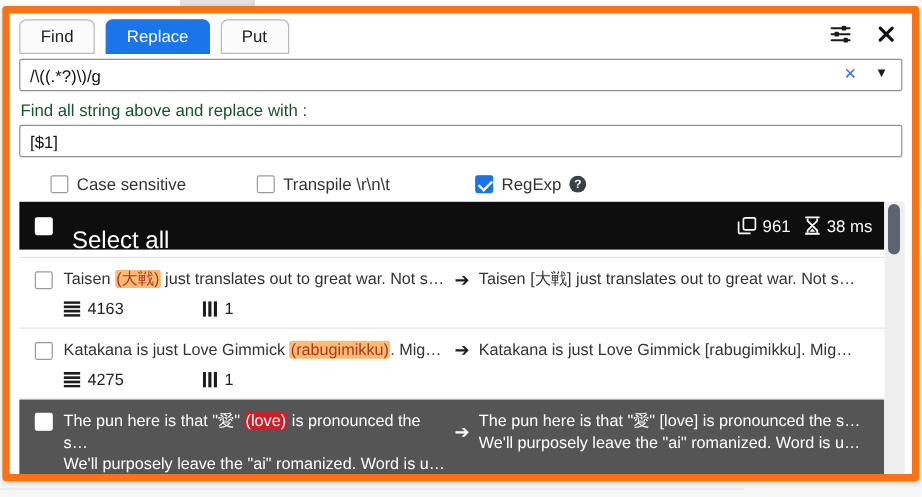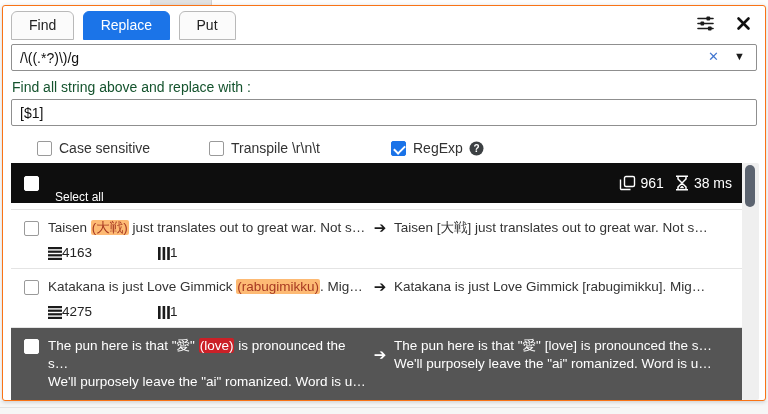--- a/index.html
+++ b/index.html
@@ -3,21 +3,21 @@
 <meta charset="utf-8">
 <style>
   * { box-sizing: border-box; margin: 0; padding: 0; }
   html,body { width:768px; height:414px; overflow:hidden; background:#fdfdfd;
     font-family:"Liberation Sans","DejaVu Sans",sans-serif; }
   .bg-hint-top { position:absolute; left:150px; top:0; width:62px; height:6px; background:#e2e2e2; border-right:1px solid #d0d0d0; }
   .bg-hint-bottom { position:absolute; left:0; top:401px; width:768px; height:13px; background:#f6f6f6; }
   .bg-hint-rule { position:absolute; left:0; top:407px; width:620px; height:1px; background:#e2e2e2; }
 
   .panel { position:absolute; left:2px; top:5px; width:764px; height:396px;
-    background:#ffffff; border:1px solid #f97316; border-radius:3px;
+    background:#ffffff; border:6px solid #f97316; border-radius:3px;
     box-shadow:0 1px 4px rgba(0,0,0,.18); overflow:hidden; }
 
   
   .tabbar { position:relative; padding:5px 8px 0 8px; height:34px; }
   .tab { display:inline-block; padding:5px 17px 6px 17px; margin-right:4px;
     font-size:14px; color:#222; background:#fbfbfb; border:1px solid #b9b9b9;
     border-radius:6px 6px 0 0; cursor:pointer; }
   .tab.active { background:#1b74e8; border-color:#1b74e8; color:#fff; }
   .tabbar-icons { position:absolute; right:12px; top:7px; display:flex; align-items:center; gap:18px; }
   .icon-btn { width:20px; height:20px; display:flex; align-items:center; justify-content:center; cursor:pointer; }
@@ -42,40 +42,40 @@
   .cb.white { background:#fff; border-color:#fff; }
   .opt .trail-icon { margin-left:6px; display:flex; align-items:center; }
 
   
   .results { position:absolute; left:8px; right:6px; top:157px; bottom:0; display:flex; }
   .results-content { flex:1; overflow:hidden; }
   .scrollbar { width:17px; background:#efefef; border-radius:2px; flex:none; position:relative; }
   .scroll-thumb { position:absolute; left:3px; top:2px; width:10px; height:42px; border-radius:6px; background:#5c6470; cursor:grab; }
 
   .select-bar { height:40px; background:#0e0e0e; color:#fff; display:flex; align-items:center; padding:0 10px 0 13px; }
-  .select-bar .label { font-size:12px; margin-left:9px;margin-top:27px; }
+  .select-bar .label { font-size:20px; margin-left:9px;margin-top:27px; }
   .bar-right { margin-left:auto; display:flex; align-items:center; gap:5px; font-size:14px; }
   .bar-right .num { margin-right:6px; }
 
   .row { border-bottom:1px solid #e4e4e4; padding:9px 0 6px 0; }
   .row.first { margin-top:6px; border-top:1px solid #e4e4e4; }
   .row.selected { background:#555555; color:#fff; border-bottom:none; }
   .row-main { display:flex; align-items:flex-start; }
   .row-cb { margin:2px 0 0 13px; flex:none; }
   .src-text, .res-text { font-size:13.5px; line-height:18px; color:#333; }
   .row.selected .src-text, .row.selected .res-text { color:#fff; }
   .src-text { width:318px; margin-left:9px; flex:none; }
   .arrow { width:28px; flex:none; text-align:center; font-size:15px; font-weight:bold; color:#1b1b1b; margin-top:0px; }
   .row.selected .arrow { color:#fff; margin-top:9px; }
   .res-text { flex:1; padding-right:4px; }
   .hl { background:#fdba74; color:#a83a22; border-radius:2px; padding:0 1px; }
   .hl.red { background:#cb2027; color:#fff; }
   .row-meta { display:flex; align-items:center; margin:8px 0 2px 37px; font-size:13.5px; color:#222; }
   .row.selected .row-meta { color:#fff; }
-  .meta-group { display:flex; align-items:flex-end; }
+  .meta-group { display:flex; align-items:center; gap:6px; }
   .meta-gap { width:66px; }
 
   svg { display:block; }
 </style>
 </head>
 <body>
 
 <div class="bg-hint-top"></div>
 <div class="bg-hint-bottom"></div>
 <div class="bg-hint-rule"></div>

